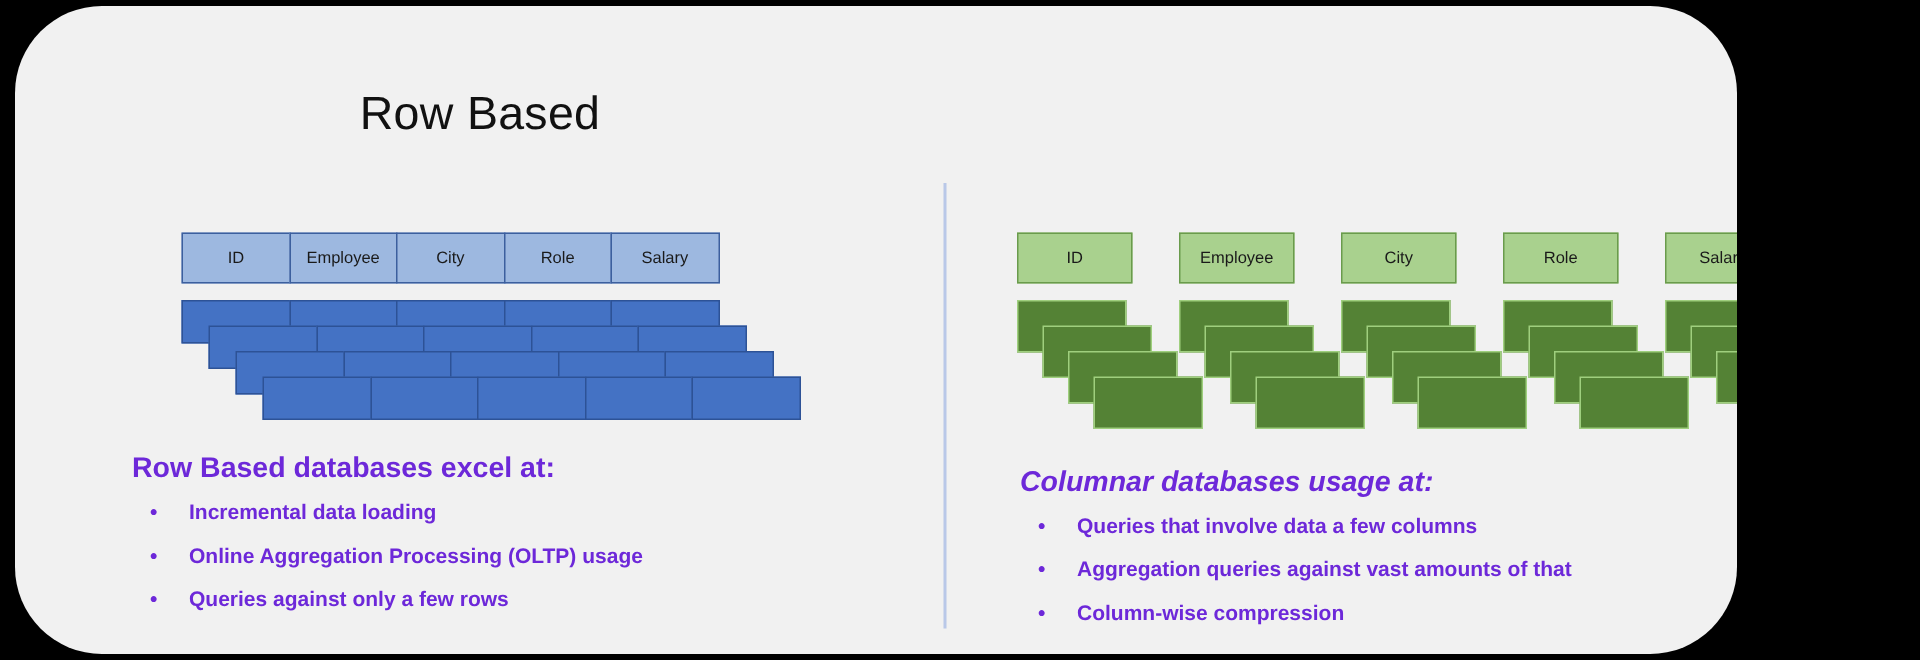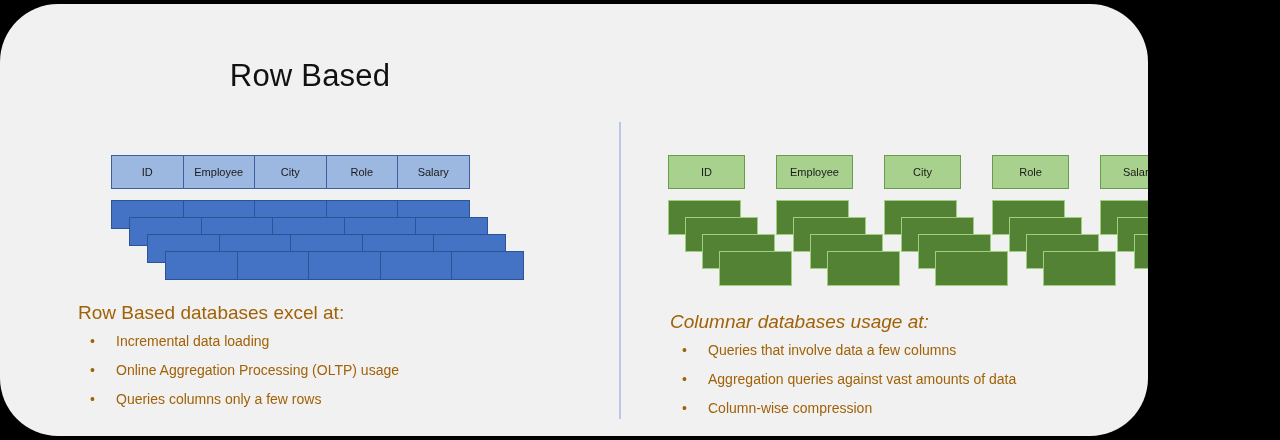--- a/index.html
+++ b/index.html
@@ -14,21 +14,21 @@
     font-family: "Liberation Sans", sans-serif;
   }
   #canvas {
     position: relative;
     width: 1280px;
     height: 440px;
     background: #000000;
   }
   #card {
     position: absolute;
-    left: 0;
+    left: 10px;
     top: 4px;
     width: 1148px;
     height: 432px;
     background: #f1f1f1;
     border-radius: 58px;
     overflow: hidden;
   }
   .panel-title {
     position: absolute;
     text-align: center;
@@ -108,21 +108,22 @@
     position: absolute;
     width: 73px;
     height: 35px;
     box-sizing: border-box;
     background: #548235;
     border: 1px solid #9fcf7e;
   }
   
   .text-block {
     position: absolute;
-    color: #a16207;
+    color: #6d28d9;
+    font-weight: bold;
   }
   .lead {
     font-size: 19px;
     line-height: 29px;
     white-space: nowrap;
   }
   .lead.italic { font-style: italic; }
   .bullets {
     list-style: none;
     margin: 0;
@@ -220,27 +221,27 @@
         <div class="green-blk" style="left: 1117px; top: 213px; z-index: 2;"></div>
         <div class="green-blk" style="left: 1134px; top: 230px; z-index: 3;"></div>
         <div class="green-blk" style="left: 1151px; top: 247px; z-index: 4;"></div>
       </div>
 
     <div class="text-block" id="text-row">
       <div class="lead">Row Based databases excel at:</div>
       <ul class="bullets">
         <li>Incremental data loading</li>
         <li>Online Aggregation Processing (OLTP) usage</li>
-        <li>Queries columns only a few rows</li>
+        <li>Queries against only a few rows</li>
       </ul>
     </div>
 
     <div class="text-block" id="text-col">
       <div class="lead italic">Columnar databases usage at:</div>
       <ul class="bullets">
         <li>Queries that involve data a few columns</li>
-        <li>Aggregation queries against vast amounts of data</li>
+        <li>Aggregation queries against vast amounts of that</li>
         <li>Column-wise compression</li>
       </ul>
     </div>
 
   </div>
 </div>
 
 </body></html>

